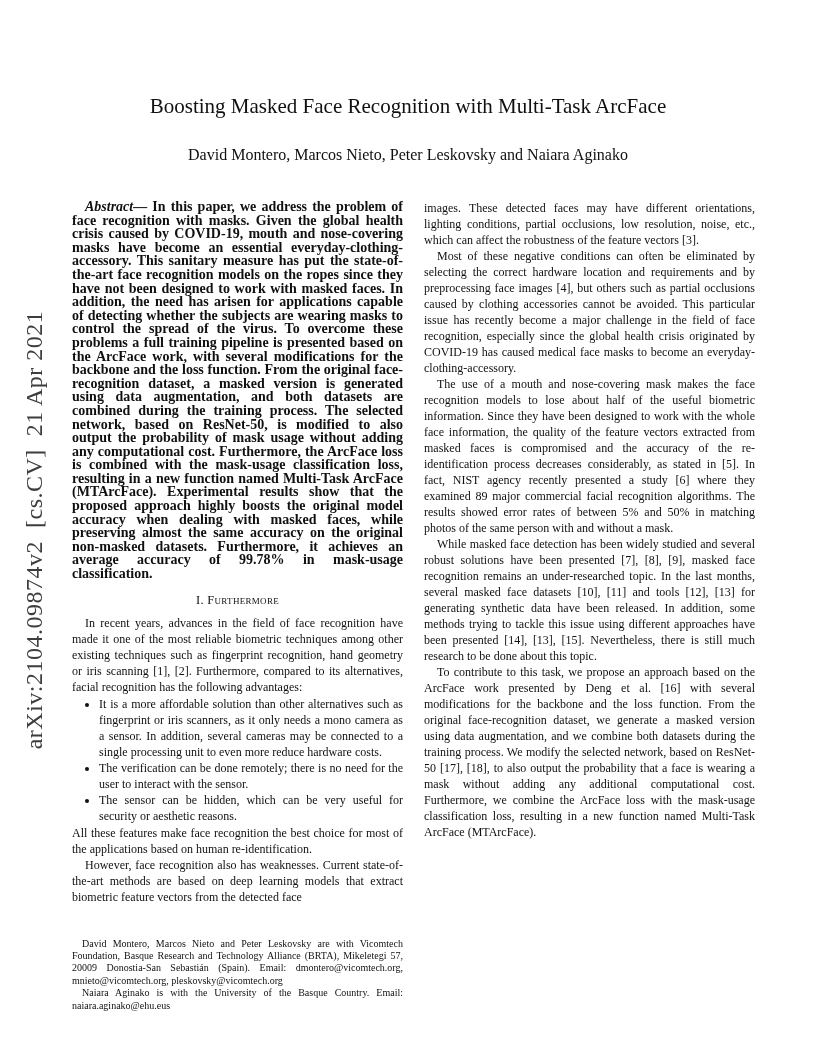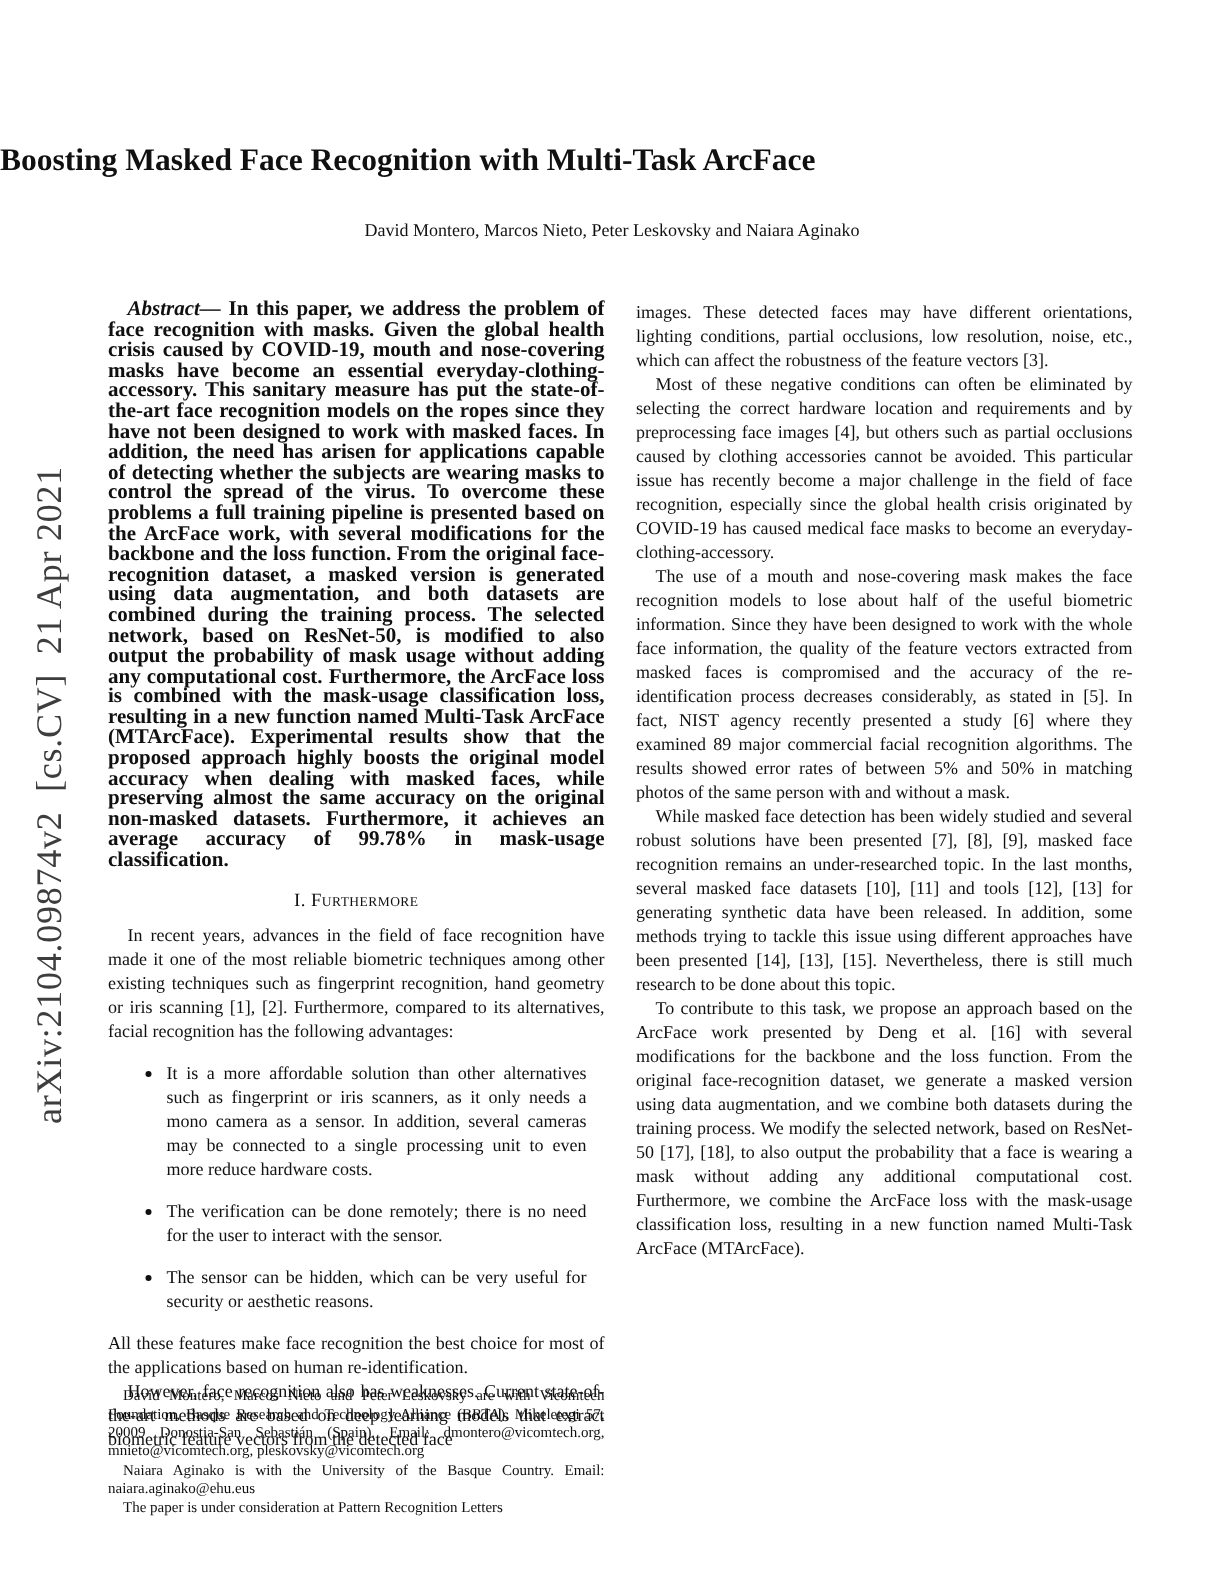--- a/index.html
+++ b/index.html
@@ -26,31 +26,31 @@
     font-size: 24px;
     letter-spacing: 0.5px;
     color: #3d3d3d;
   }
   .title {
     position: absolute;
     top: 94px;
     left: 0;
     width: 100%;
     margin: 0;
-    text-align: left;
+    text-align: center;
     font-size: 21px;
-    font-weight: bold;
+    font-weight: normal;
   }
   .authors {
     position: absolute;
     top: 146px;
     left: 0;
     width: 100%;
     text-align: center;
-    font-size: 12px;
+    font-size: 16px;
   }
   .col {
     position: absolute;
     top: 200px;
     width: 331px;
     font-size: 12px;
     line-height: 16px;
     text-align: justify;
   }
   .col-left { left: 72px; height: 812px; }
@@ -72,21 +72,21 @@
     font-size: 12.5px;
     font-weight: normal;
     font-variant: small-caps;
     letter-spacing: 0.3px;
   }
   ul.bullets {
     margin: 1px 0 1px 0;
     padding-left: 27px;
     list-style-type: disc;
   }
-  ul.bullets li { margin: 12px; }
+  ul.bullets li { margin: 0; }
   .footnotes {
     position: absolute;
     bottom: 0;
     left: 0;
     width: 100%;
     font-size: 10px;
     line-height: 12.4px;
     text-align: justify;
   }
   .footnotes p { text-indent: 10px; }
@@ -116,21 +116,20 @@
       <li>The sensor can be hidden, which can be very useful for security or aesthetic reasons.</li>
     </ul>
 
     <p>All these features make face recognition the best choice for most of the applications based on human re-identification.</p>
 
     <p class="indent">However, face recognition also has weaknesses. Current state-of-the-art methods are based on deep learning models that extract biometric feature vectors from the detected face</p>
 
     <div class="footnotes">
       <p>David Montero, Marcos Nieto and Peter Leskovsky are with Vicomtech Foundation, Basque Research and Technology Alliance (BRTA), Mikeletegi 57, 20009 Donostia-San Sebastián (Spain). Email: dmontero@vicomtech.org, mnieto@vicomtech.org, pleskovsky@vicomtech.org</p>
       <p>Naiara Aginako is with the University of the Basque Country. Email: naiara.aginako@ehu.eus</p>
-      <p>The paper is under consideration at Pattern Recognition Letters</p>
     </div>
 
   </div>
 
   <div class="col col-right">
     <p>images. These detected faces may have different orientations, lighting conditions, partial occlusions, low resolution, noise, etc., which can affect the robustness of the feature vectors [3].</p>
     <p class="indent">Most of these negative conditions can often be eliminated by selecting the correct hardware location and requirements and by preprocessing face images [4], but others such as partial occlusions caused by clothing accessories cannot be avoided. This particular issue has recently become a major challenge in the field of face recognition, especially since the global health crisis originated by COVID-19 has caused medical face masks to become an everyday-clothing-accessory.</p>
     <p class="indent">The use of a mouth and nose-covering mask makes the face recognition models to lose about half of the useful biometric information. Since they have been designed to work with the whole face information, the quality of the feature vectors extracted from masked faces is compromised and the accuracy of the re-identification process decreases considerably, as stated in [5]. In fact, NIST agency recently presented a study [6] where they examined 89 major commercial facial recognition algorithms. The results showed error rates of between 5% and 50% in matching photos of the same person with and without a mask.</p>
     <p class="indent">While masked face detection has been widely studied and several robust solutions have been presented [7], [8], [9], masked face recognition remains an under-researched topic. In the last months, several masked face datasets [10], [11] and tools [12], [13] for generating synthetic data have been released. In addition, some methods trying to tackle this issue using different approaches have been presented [14], [13], [15]. Nevertheless, there is still much research to be done about this topic.</p>
     <p class="indent">To contribute to this task, we propose an approach based on the ArcFace work presented by Deng et al. [16] with several modifications for the backbone and the loss function. From the original face-recognition dataset, we generate a masked version using data augmentation, and we combine both datasets during the training process. We modify the selected network, based on ResNet-50 [17], [18], to also output the probability that a face is wearing a mask without adding any additional computational cost. Furthermore, we combine the ArcFace loss with the mask-usage classification loss, resulting in a new function named Multi-Task ArcFace (MTArcFace).</p>

